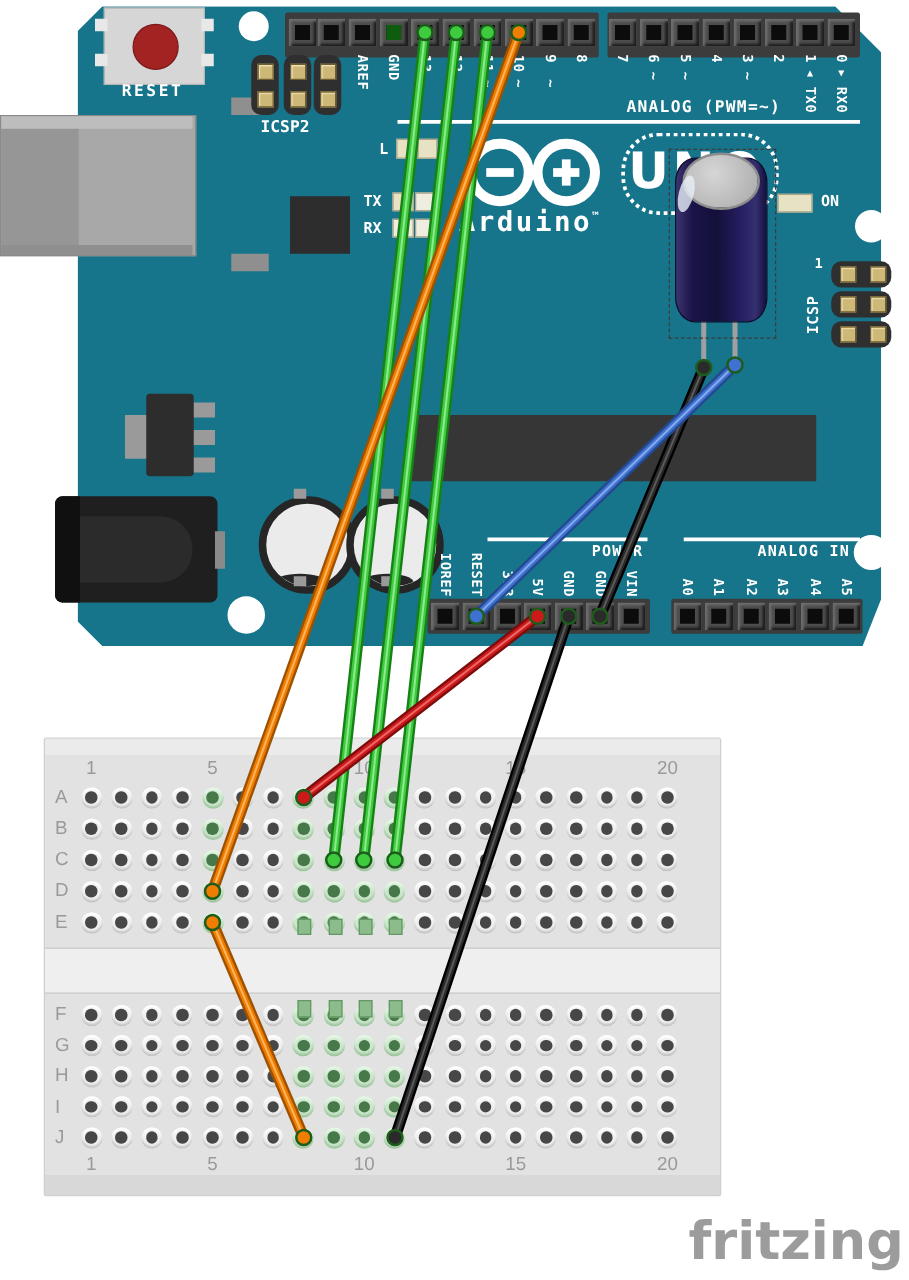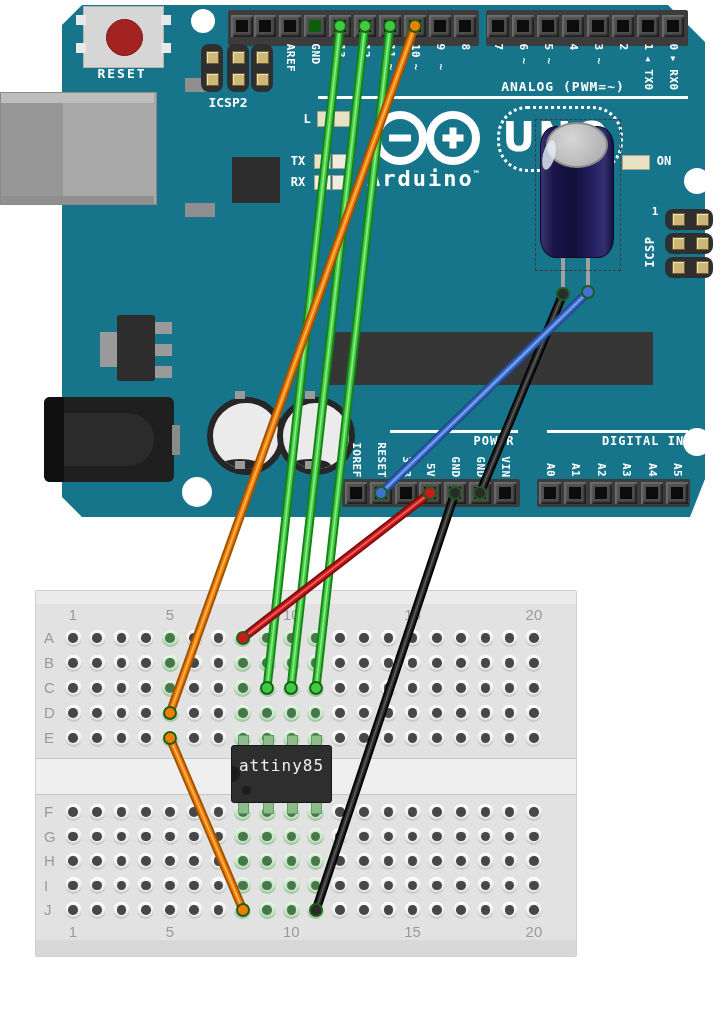--- a/index.html
+++ b/index.html
@@ -130,38 +130,33 @@
     <div class="abs" style="left:6px;bottom:-4px;width:42px;height:14px;background:#262626;border-radius:50%;"></div>
   </div>
   <div class="abs" style="left:235px;top:391px;width:10px;height:8px;background:#9a9a9a;"></div>
   <div class="abs" style="left:235px;top:461px;width:10px;height:8px;background:#9a9a9a;"></div>
   <div class="abs" style="left:305px;top:391px;width:10px;height:8px;background:#9a9a9a;"></div>
   <div class="abs" style="left:305px;top:461px;width:10px;height:8px;background:#9a9a9a;"></div>
 
   <div class="silk" style="left:390px;top:430px;width:128px;height:2.5px;"></div>
   <div class="htext" style="left:494px;top:441px;letter-spacing:1px;">POWER</div>
   <div class="silk" style="left:547px;top:430px;width:141px;height:2.5px;"></div>
-  <div class="htext" style="left:643px;top:441px;letter-spacing:1px;">DIGITAL IN</div>
+  <div class="htext" style="left:643px;top:441px;letter-spacing:1px;">ANALOG IN</div>
 
   <div class="htext" style="left:655px;top:211px;font-size:11px;">1</div>
   <div class="vwrap" style="left:650px;top:252px;">
       <span class="vtext ccw" style="font-size:12px;">ICSP</span>
     </div>
 
   <div id="breadboard">
     <div class="abs" style="left:0;top:0;width:540px;height:13px;background:#ebebeb;"></div>
     <div class="abs" style="left:0;top:167px;width:540px;height:35px;background:#efefef;border-top:1.5px solid #c6c6c6;border-bottom:1.5px solid #c6c6c6;"></div>
     <div class="abs" style="left:0;bottom:0;width:540px;height:16px;background:#d8d8d8;"></div>
   </div>
 
-  <div id="chip">
-    <div class="notch"></div>
-    <div class="pin1dot"></div>
-    <div class="chiplabel">attiny85</div>
-  </div>
 
   <svg id="wires" viewBox="0 0 727 1024">
       <g>
         <line x1="563" y1="250" x2="563" y2="292" stroke="#a0a0a0" stroke-width="4"></line>
         <line x1="588" y1="250" x2="588" y2="290" stroke="#a0a0a0" stroke-width="4"></line>
       </g>
       <g style="pointer-events:stroke">
         <line x1="340" y1="26" x2="267" y2="688" stroke="#178017" stroke-width="9" stroke-linecap="round"></line>
         <line x1="340" y1="26" x2="267" y2="688" stroke="#3ecb3e" stroke-width="5.2" stroke-linecap="round"></line>
         <line x1="340" y1="26" x2="267" y2="688" stroke="#8fe98f" stroke-width="1.6" stroke-linecap="round"></line>
@@ -226,20 +221,21 @@
       </g>
     </svg>
 
   <div class="abs cap" style="left:540px;top:126px;width:72px;height:130px;border-radius:16px/20px;border:1px solid #0d0a28;
               background:linear-gradient(90deg,#3c3470 0%,#1a1448 18%,#13103a 45%,#241d5e 70%,#343070 88%,#171040 100%);"></div>
   <div class="abs cap" style="left:546px;top:122px;width:58px;height:42px;border-radius:50%;border:2px solid #8c8c8c;
               background:radial-gradient(circle at 40% 35%,#d6d6d6,#a8a8a8);"></div>
   <div class="abs cap" style="left:543px;top:140px;width:12px;height:30px;border-radius:50%;background:rgba(230,240,248,0.8);transform:rotate(14deg);"></div>
   <div class="abs" style="left:535px;top:119px;width:84px;height:150px;border:1.5px dashed #3c3c3c;z-index:61;"></div>
 
+  <div id="fritzing-logo">fritzing</div>
 
 <div class="hdrblock" style="left: 228px; top: 10px; width: 251px; height: 36px;"></div>
     <div class="hdrblock" style="left: 486px; top: 10px; width: 202px; height: 36px;"></div>
     <div class="pinsq" style="left: 231px; top: 15px;">
       <div class="pininner"></div>
     </div>
     <div class="pinsq" style="left: 254px; top: 15px;">
       <div class="pininner"></div>
     </div>
     <div class="pinsq" style="left: 279px; top: 15px;">

